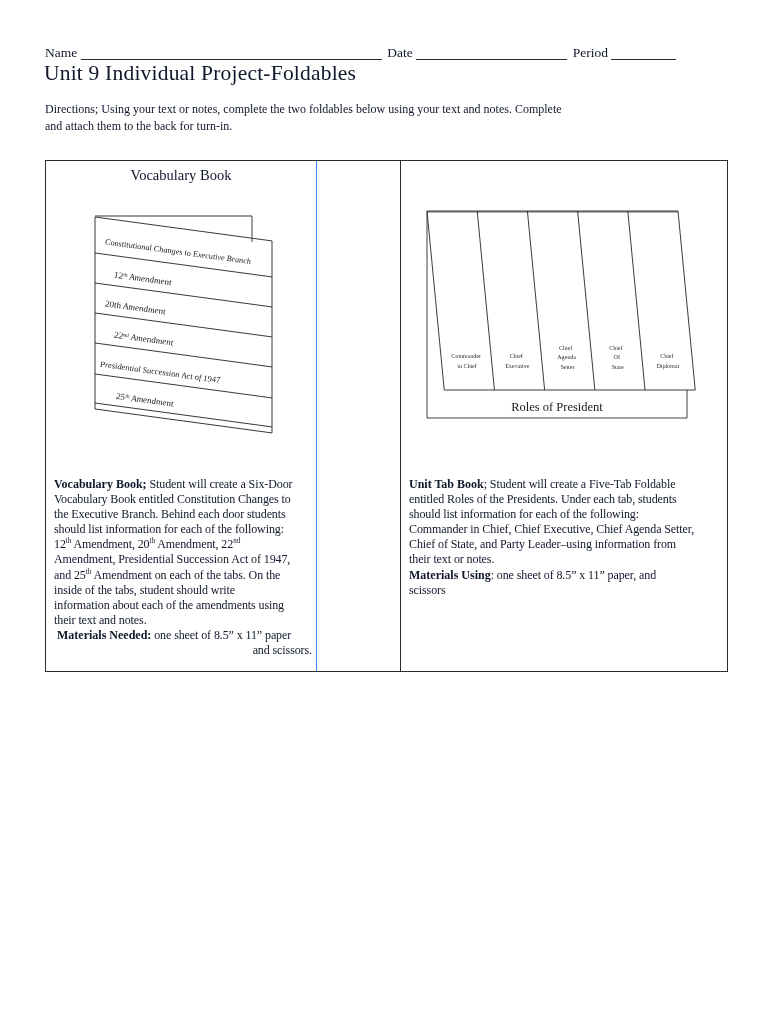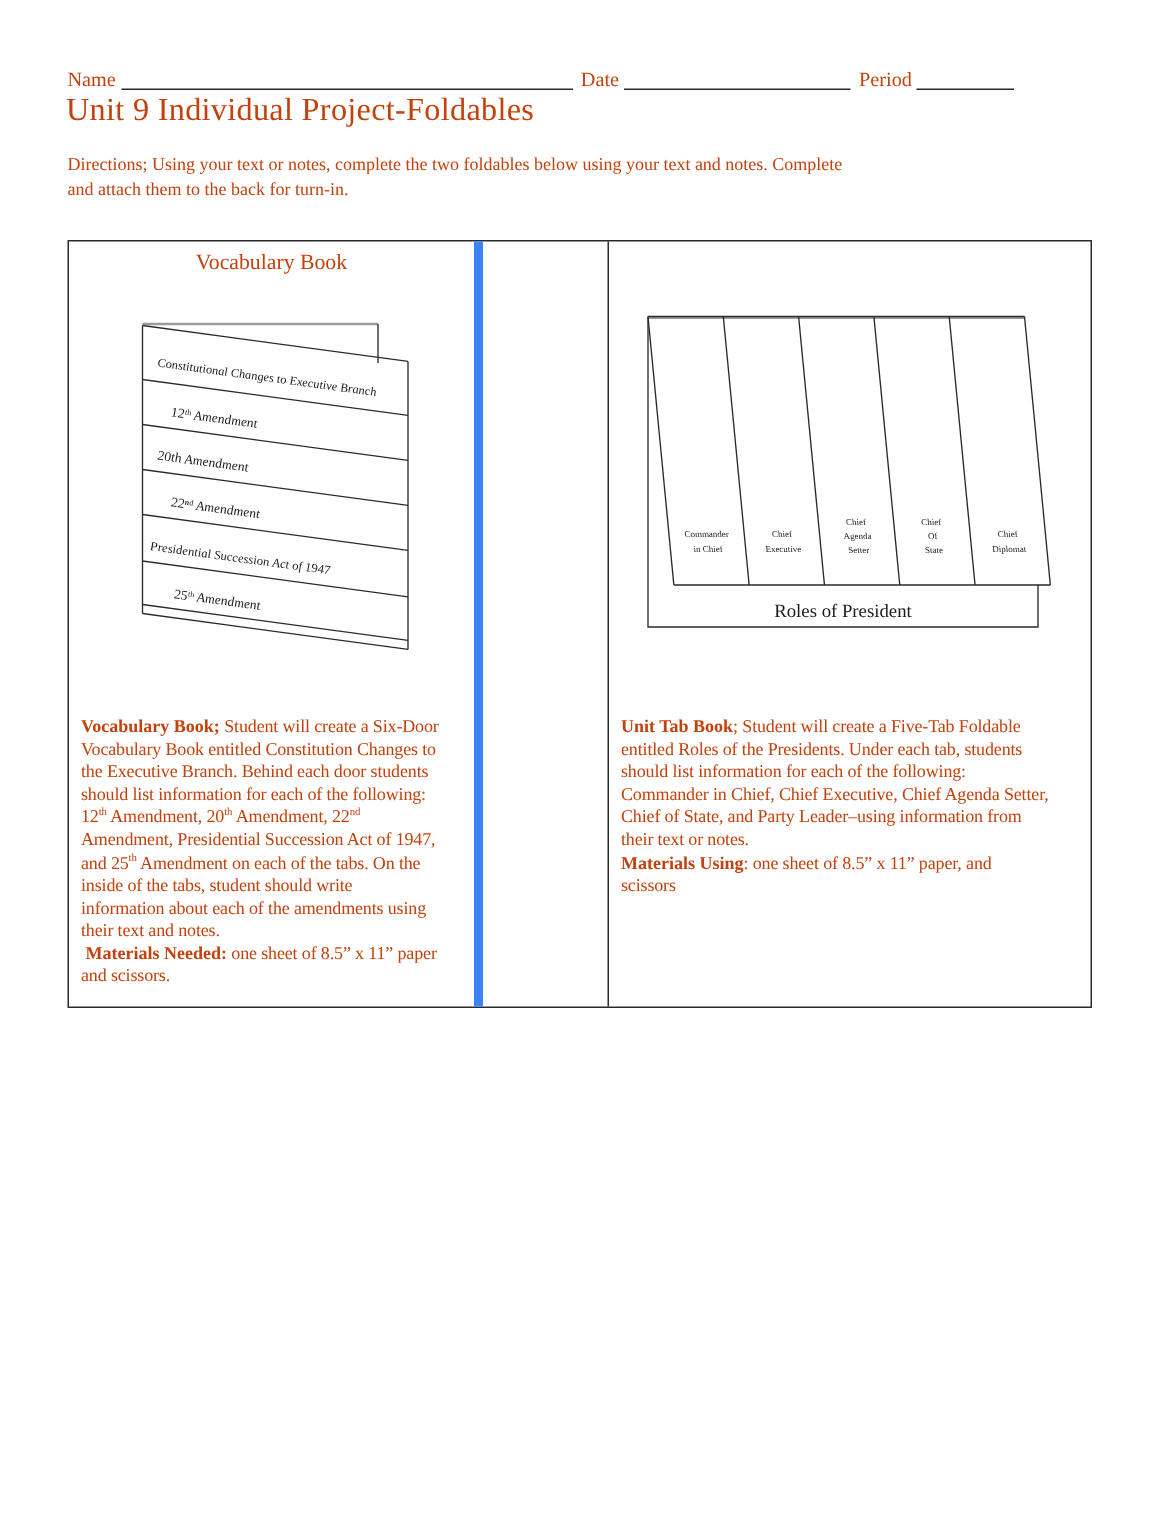--- a/index.html
+++ b/index.html
@@ -1,34 +1,34 @@
 <!DOCTYPE html>
 <html><head>
 <meta charset="utf-8">
 <style>
   html,body { margin:0; padding:0; background:#ffffff; }
   .page {
     position:relative; width:770px; height:756px; background:#fff;
-    font-family:"Liberation Serif","DejaVu Serif",serif; color:#c2410c;
+    font-family:"Liberation Serif","DejaVu Serif",serif; color:#0f172a;
     overflow:hidden;
   }
   
   .fill-row { position:absolute; left:45px; top:44px; display:flex; align-items:flex-end; font-size:13.5px; height:17px; }
   .blank { display:inline-block; border-bottom:1px solid #2a2a2a; height:14px; }
   .blank-name   { width:301px; margin:0 5px 1px 4px; }
   .blank-date   { width:151px; margin:0 6px 1px 3px; }
   .blank-period { width:65px;  margin:0 0 1px 3px; }
 
   .title { position:absolute; left:44px; top:61px; margin:0; font-size:21.5px; font-weight:normal; letter-spacing:0.2px; }
   .directions { position:absolute; left:45px; top:101px; width:685px; font-size:12px; line-height:16.5px; white-space:pre-line; }
 
   
   .sheet-table { position:absolute; left:45px; top:160px; width:681px; height:510px; border:1px solid #2a2a2a; display:flex; }
   .cell { position:relative; height:100%; }
-  .cell-left  { width:270px; border-right:6px solid #3b82f6; }
+  .cell-left  { width:270px; border-right:1px solid #3b82f6; }
   .cell-mid   { width:83px;  border-right:1px solid #2a2a2a; }
   .cell-right { flex:1; }
   .cell-heading { text-align:center; margin-top:6px; font-size:14.5px; }
 
   
   .vocab-svg { position:absolute; left:42px; top:48px; }
   .tabs-svg  { position:absolute; left:20px; top:44px; }
   svg line, svg path, svg polyline { stroke:#2a2a2a; stroke-width:0.9; fill:none; }
   svg .gray-line { stroke:#9a9a9a; stroke-width:1.8; }
   svg text { font-family:"Liberation Serif","DejaVu Serif","DejaVu Sans",serif; fill:#1b1b1b; }
@@ -38,21 +38,21 @@
   .tab-label  { font-size:6px;   text-anchor:middle; }
   .roles-label{ font-size:12.5px; text-anchor:middle; }
 
   
   .desc { position:absolute; left:8px; right:4px; font-size:12px; line-height:15.1px; white-space:pre; letter-spacing:-0.1px; }
   .desc b { letter-spacing:0; }
   .desc sup { font-size:0.6em; vertical-align:super; line-height:0; }
   .cell-left  .desc-body { top:316px; }
   .cell-right .desc-body { top:316px; left:8px; right:6px; }
   .materials  { top:467px; padding-left:3px; }
-  .materials2 { top:482px; text-align:left; white-space:normal; }
+  .materials2 { top:482px; text-align:right; white-space:normal; }
 </style>
 </head>
 <body>
 
 <div class="page">
 
   <div class="fill-row">
     <span>Name</span>
     <span class="blank blank-name"></span>
     <span>Date</span>

